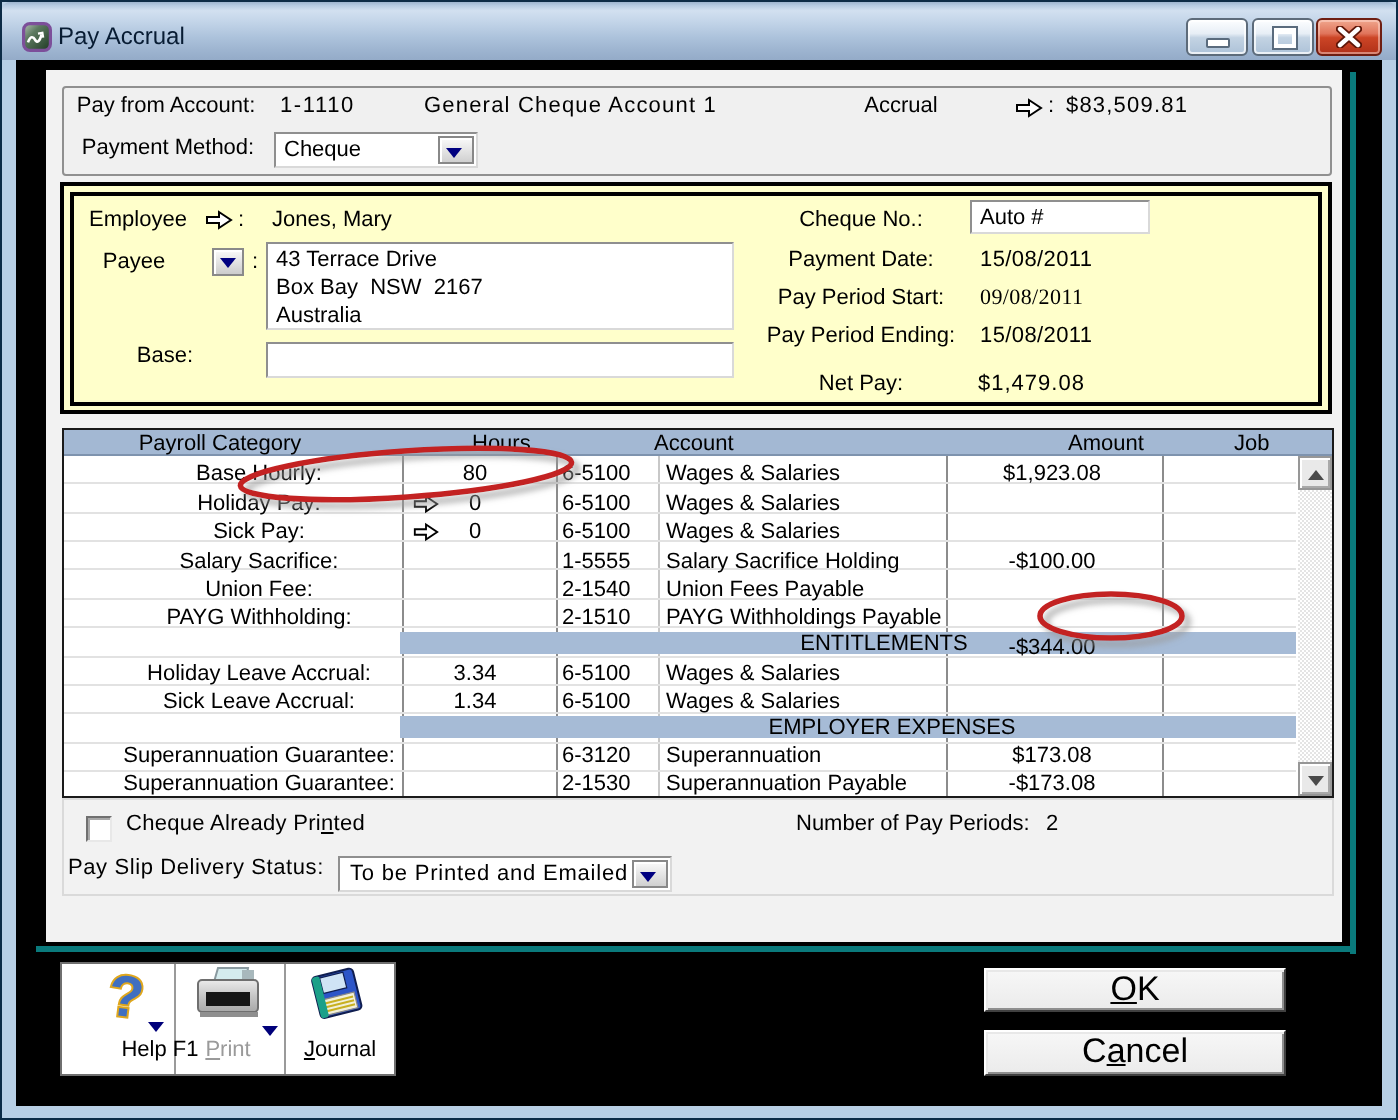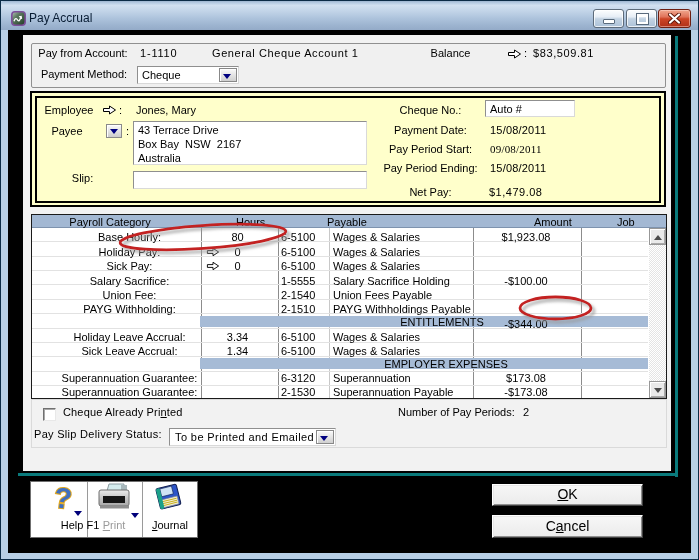--- a/index.html
+++ b/index.html
@@ -61,21 +61,21 @@
   #grp{left:31px;top:399px;width:634px;height:47px;border:1px solid #dadada;}
   #chk{left:43px;top:408px;width:11px;height:11px;background:#fff;border:1px solid;
     border-color:#707070 #e8e8e8 #e8e8e8 #707070;box-shadow:inset 1px 1px 0 #a8a8a8;}
   
   #toolbar{left:30px;top:481px;width:166px;height:55px;background:#fff;border:1px solid #6f6f6f;}
   .tdiv{position:absolute;top:0;bottom:0;width:1px;background:#9a9a9a;}
   
   .pbtn{position:absolute;left:492px;width:149px;background:linear-gradient(#f7f7f7,#ebebeb);
     border:1px solid;border-color:#ffffff #404040 #404040 #ffffff;
     box-shadow:inset 1px 1px 0 #e8e8e8, inset -1px -1px 0 #8f8f8f, 1px 1px 0 #000;
-    text-align:center;font-size:14px;}
+    text-align:center;font-size:17px;}
   u{text-decoration:underline;}
 </style>
 </head>
 <body>
 <div class="abs" id="frame"></div>
 <div class="abs" id="titlebar"></div>
 <div class="abs" id="content"></div>
 
 <svg class="abs" style="left:11px;top:11px;" width="15" height="15" viewBox="0 0 15 15">
   <defs>
@@ -105,21 +105,21 @@
 </div>
 
 <div class="abs" id="teal-v"></div>
 <div class="abs" id="teal-h"></div>
 <div class="abs" id="panel"></div>
 
 <div class="abs" id="sec1"></div>
 <div class="txt r" style="left:33px;top:48px;width:100px;">Pay from Account:</div>
 <div class="txt" style="left:140px;top:48px;letter-spacing:0.8px;">1-1110</div>
 <div class="txt" style="left:212px;top:48px;letter-spacing:0.6px;">General Cheque Account 1</div>
-<div class="txt r" style="left:400px;top:48px;width:101px;">Balance</div>
+<div class="txt r" style="left:400px;top:48px;width:101px;">Accrual</div>
 <svg class="abs" style="left:507px;top:49px;" width="15" height="10" viewBox="0 0 15 10">
   <path d="M1.5,3.5 h6 v-2.5 l6,4 l-6,4 v-2.5 h-6 z" fill="#fff" stroke="#000" stroke-width="1"></path>
 </svg>
 <div class="txt" style="left:524px;top:48px;">:</div>
 <div class="txt" style="left:533px;top:48px;letter-spacing:0.6px;">$83,509.81</div>
 <div class="txt r" style="left:34px;top:69px;width:100px;">Payment Method:</div>
 <div class="combo" style="left:137px;top:66px;width:100px;height:16px;">
   <div class="txt" style="left:4px;top:3px;">Cheque</div>
   <div class="cbtn">
       <div class="tri-d" style="left:3px;top:5px;"></div>
@@ -138,42 +138,42 @@
 <div class="txt r" style="left:40px;top:126px;width:54px;">Payee</div>
 <div class="abs" style="left:106px;top:124px;width:16px;height:14px;background:linear-gradient(#fbfbfb,#cccccc);border:1px solid #8a8a8a;box-shadow:inset 1px 1px 0 #fff;box-sizing:border-box;">
   <div class="tri-d" style="left:3px;top:4px;"></div>
 </div>
 <div class="txt" style="left:126px;top:126px;">:</div>
 <div class="field" style="left:133px;top:121px;width:232px;height:42px;"></div>
 <div class="txt" style="left:138px;top:125px;">43 Terrace Drive</div>
 <div class="txt" style="left:138px;top:139px;">Box Bay&nbsp; NSW&nbsp; 2167</div>
 <div class="txt" style="left:138px;top:153px;">Australia</div>
 
-<div class="txt r" style="left:40px;top:173px;width:85px;">Slip:</div>
+<div class="txt r" style="left:40px;top:173px;width:85px;">Base:</div>
 <div class="field" style="left:133px;top:171px;width:232px;height:16px;"></div>
 <div class="txt" style="left:138px;top:186px;margin-top:32px;">Paycheque</div>
 
 <div class="txt r" style="left:380px;top:105px;width:101px;">Cheque No.:</div>
 <div class="field" style="left:485px;top:100px;width:88px;height:15px;"></div>
 <div class="txt" style="left:490px;top:104px;">Auto #</div>
 <div class="txt r" style="left:380px;top:125px;width:101px;">Payment Date:</div>
 <div class="txt" style="left:490px;top:125px;letter-spacing:0.2px;">15/08/2011</div>
 <div class="txt r" style="left:380px;top:144px;width:101px;">Pay Period Start:</div>
 <div class="txt" style="left:490px;top:144px;letter-spacing:0.2px;font-family:Liberation Serif, serif;">09/08/2011</div>
 <div class="txt r" style="left:380px;top:163px;width:101px;">Pay Period Ending:</div>
 <div class="txt" style="left:490px;top:163px;letter-spacing:0.2px;">15/08/2011</div>
 <div class="txt r" style="left:380px;top:187px;width:101px;">Net Pay:</div>
 <div class="txt" style="left:489px;top:187px;letter-spacing:0.5px;">$1,479.08</div>
 
 <div class="abs" id="tbl">
   <div id="thead"></div>
 
   <div class="txt" style="left:78px;top:2px;transform:translateX(-50%);">Payroll Category</div>
   <div class="txt" style="left:204px;top:2px;">Hours</div>
-  <div class="txt" style="left:295px;top:2px;">Payable</div>
+  <div class="txt" style="left:295px;top:2px;">Account</div>
   <div class="txt" style="left:502px;top:2px;">Amount</div>
   <div class="txt" style="left:585px;top:2px;">Job</div>
 
   <div class="vline" style="left:169px;"></div>
   <div class="vline" style="left:246px;"></div>
   <div class="vline" style="left:297px;background:#c8c8c8;"></div>
   <div class="vline" style="left:441px;"></div>
   <div class="vline" style="left:549px;"></div>
 
   <div class="hline" style="top:26px;"></div>

